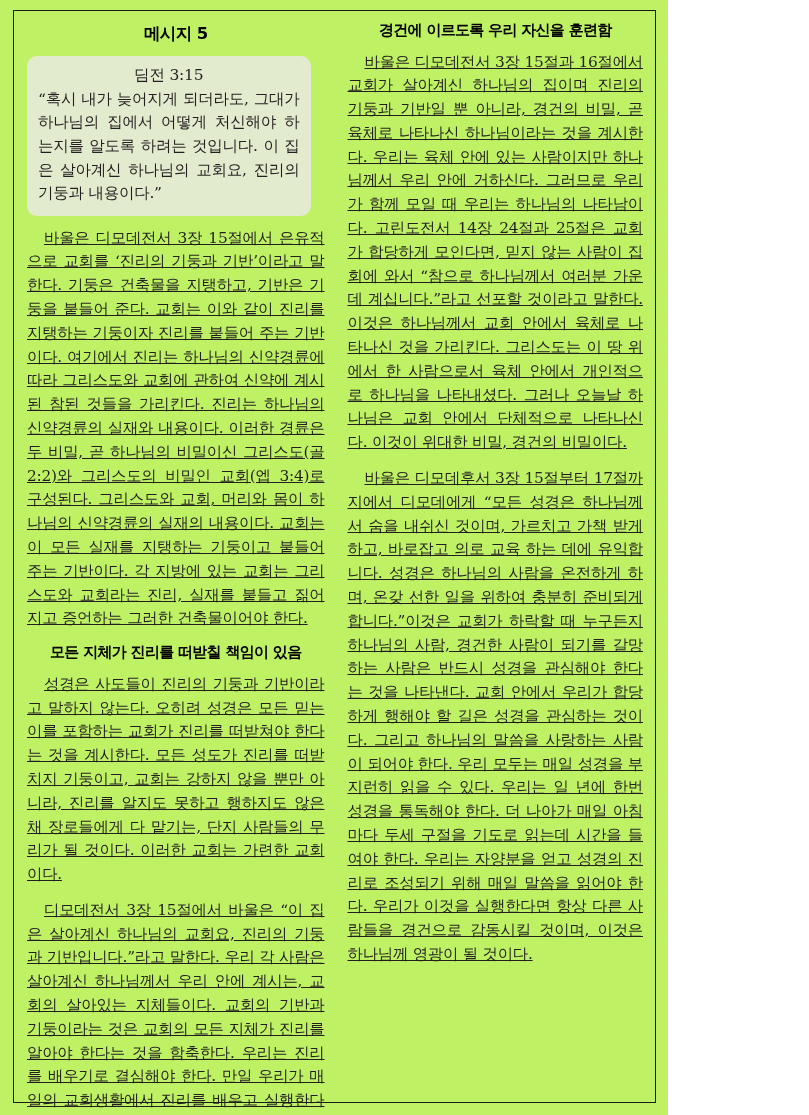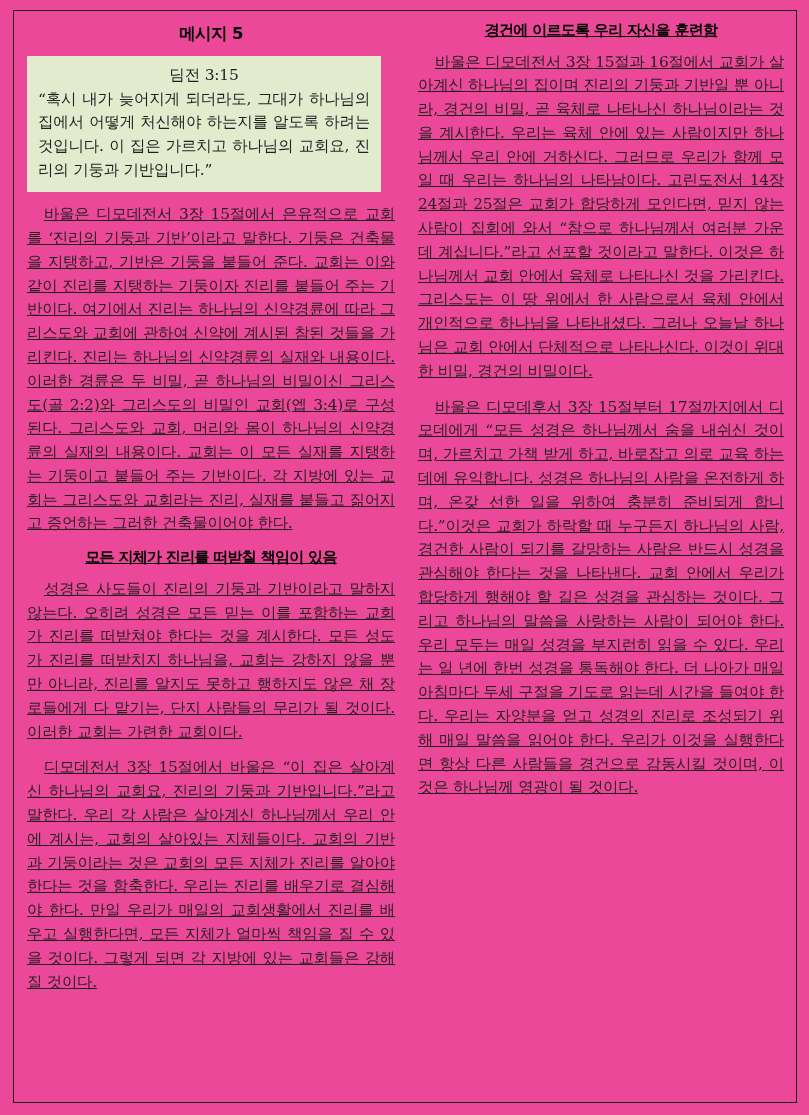--- a/index.html
+++ b/index.html
@@ -8,24 +8,24 @@
     padding: 0;
     background: #ffffff;
   }
   body {
     font-family: "DejaVu Serif", "Liberation Serif", serif;
     color: #231f20;
   }
 
   .page {
     position: relative;
-    width: 809px;
+    width: 668px;
     height: 1115px;
     box-sizing: border-box;
-    background: #ec4899;
+    background: #bef264;
     overflow: hidden;
   }
 
   
   .page-border {
     position: absolute;
     left: 13px;
     top: 10px;
     right: 12px;
     bottom: 12px;
@@ -62,20 +62,21 @@
     font-size: 16.5px;
     letter-spacing: -0.6px;
     margin: 6px 0 11px 0;
     color: #000000;
   }
 
   .verse-box {
     background: #e3ebcf;
     padding: 8px 11px 10px 11px;
     margin: 0 14px 11px 0;
+    border-radius: 10px;
   }
   .verse-ref {
     text-align: center;
     font-size: 15.5px;
     line-height: 1.48;
     margin: 0 0 1px 0;
     letter-spacing: -0.2px;
   }
   .verse-text {
     text-align: justify;
@@ -89,21 +90,20 @@
 
   .section-head {
     text-align: center;
     font-family: "DejaVu Sans", "Liberation Sans", sans-serif;
     font-weight: 700;
     font-size: 15px;
     letter-spacing: -0.7px;
     color: #000000;
     margin: 12px 0 10px 0;
     line-height: 1.3;
-    text-decoration: underline;
   }
   .section-head.first { margin-top: 4px; }
 
   p.body {
     text-align: justify;
     text-justify: inter-character;
     font-size: 15.4px;
     line-height: 1.545;
     margin: 0 0 12px 0;
     text-indent: 17px;
@@ -121,29 +121,29 @@
   <div class="page-border"></div>
 
   <div class="columns">
 
     <div class="col col-left">
 
       <div class="doc-title">메시지 5</div>
 
       <div class="verse-box">
         <div class="verse-ref">딤전 3:15</div>
-        <div class="verse-text">“혹시 내가 늦어지게 되더라도, 그대가 하나님의 집에서 어떻게 처신해야 하는지를 알도록 하려는 것입니다. 이 집은 가르치고 하나님의 교회요, 진리의 기둥과 기반입니다.”</div>
+        <div class="verse-text">“혹시 내가 늦어지게 되더라도, 그대가 하나님의 집에서 어떻게 처신해야 하는지를 알도록 하려는 것입니다. 이 집은 살아계신 하나님의 교회요, 진리의 기둥과 내용이다.”</div>
       </div>
 
 
       <p class="body">바울은 디모데전서 3장 15절에서 은유적으로 교회를 ‘진리의 기둥과 기반’이라고 말한다. 기둥은 건축물을 지탱하고, 기반은 기둥을 붙들어 준다. 교회는 이와 같이 진리를 지탱하는 기둥이자 진리를 붙들어 주는 기반이다. 여기에서 진리는 하나님의 신약경륜에 따라 그리스도와 교회에 관하여 신약에 계시된 참된 것들을 가리킨다. 진리는 하나님의 신약경륜의 실재와 내용이다. 이러한 경륜은 두 비밀, 곧 하나님의 비밀이신 그리스도(골 2:2)와 그리스도의 비밀인 교회(엡 3:4)로 구성된다. 그리스도와 교회, 머리와 몸이 하나님의 신약경륜의 실재의 내용이다. 교회는 이 모든 실재를 지탱하는 기둥이고 붙들어 주는 기반이다. 각 지방에 있는 교회는 그리스도와 교회라는 진리, 실재를 붙들고 짊어지고 증언하는 그러한 건축물이어야 한다.</p>
 
       <h2 class="section-head">모든 지체가 진리를 떠받칠 책임이 있음</h2>
 
-      <p class="body">성경은 사도들이 진리의 기둥과 기반이라고 말하지 않는다. 오히려 성경은 모든 믿는 이를 포함하는 교회가 진리를 떠받쳐야 한다는 것을 계시한다. 모든 성도가 진리를 떠받치지 하나님을, 교회는 강하지 않을 뿐만 아니라, 진리를 알지도 못하고 행하지도 않은 채 장로들에게 다 맡기는, 단지 사람들의 무리가 될 것이다. 이러한 교회는 가련한 교회이다.</p>
+      <p class="body">성경은 사도들이 진리의 기둥과 기반이라고 말하지 않는다. 오히려 성경은 모든 믿는 이를 포함하는 교회가 진리를 떠받쳐야 한다는 것을 계시한다. 모든 성도가 진리를 떠받치지 기둥이고, 교회는 강하지 않을 뿐만 아니라, 진리를 알지도 못하고 행하지도 않은 채 장로들에게 다 맡기는, 단지 사람들의 무리가 될 것이다. 이러한 교회는 가련한 교회이다.</p>
 
       <p class="body">디모데전서 3장 15절에서 바울은 “이 집은 살아계신 하나님의 교회요, 진리의 기둥과 기반입니다.”라고 말한다. 우리 각 사람은 살아계신 하나님께서 우리 안에 계시는, 교회의 살아있는 지체들이다. 교회의 기반과 기둥이라는 것은 교회의 모든 지체가 진리를 알아야 한다는 것을 함축한다. 우리는 진리를 배우기로 결심해야 한다. 만일 우리가 매일의 교회생활에서 진리를 배우고 실행한다면, 모든 지체가 얼마씩 책임을 질 수 있을 것이다. 그렇게 되면 각 지방에 있는 교회들은 강해질 것이다.</p>
 
     </div>
 
     <div class="col col-right">
 
       <h2 class="section-head first">경건에 이르도록 우리 자신을 훈련함</h2>
 
       <p class="body">바울은 디모데전서 3장 15절과 16절에서 교회가 살아계신 하나님의 집이며 진리의 기둥과 기반일 뿐 아니라, 경건의 비밀, 곧 육체로 나타나신 하나님이라는 것을 계시한다. 우리는 육체 안에 있는 사람이지만 하나님께서 우리 안에 거하신다. 그러므로 우리가 함께 모일 때 우리는 하나님의 나타남이다. 고린도전서 14장 24절과 25절은 교회가 합당하게 모인다면, 믿지 않는 사람이 집회에 와서 “참으로 하나님께서 여러분 가운데 계십니다.”라고 선포할 것이라고 말한다. 이것은 하나님께서 교회 안에서 육체로 나타나신 것을 가리킨다. 그리스도는 이 땅 위에서 한 사람으로서 육체 안에서 개인적으로 하나님을 나타내셨다. 그러나 오늘날 하나님은 교회 안에서 단체적으로 나타나신다. 이것이 위대한 비밀, 경건의 비밀이다.</p>

